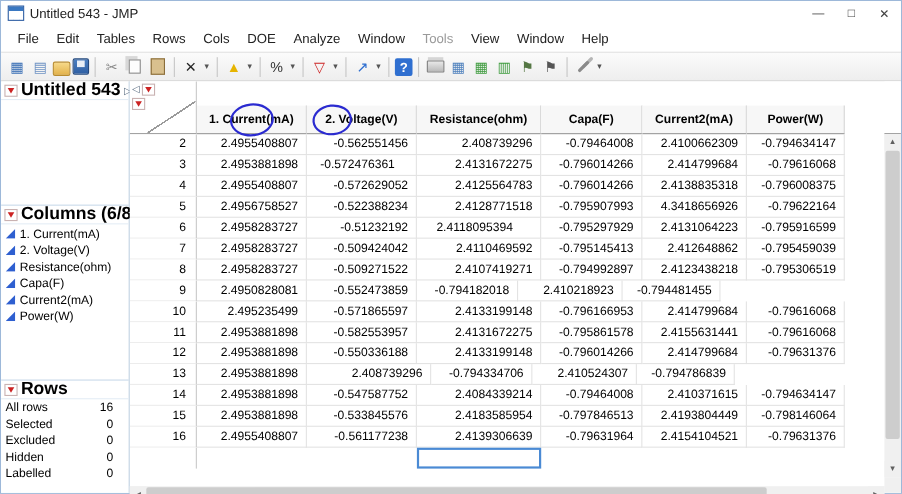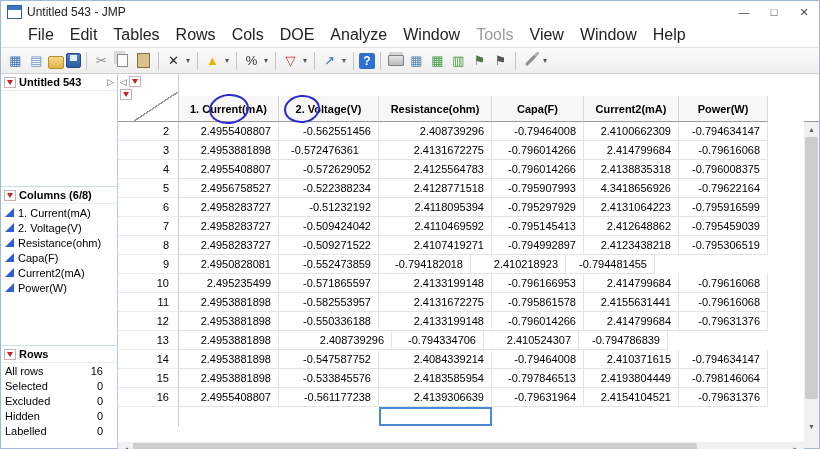--- a/index.html
+++ b/index.html
@@ -14,21 +14,21 @@
   .titlebar { height:22px; display:flex; align-items:center; background:#fff; flex:0 0 22px; }
   .app-icon { width:15px; height:14px; margin:0 5px 0 6px; border:1px solid #2f5fa3;
     background: linear-gradient(#3a78c2 0 4px, #fff 4px),
       repeating-linear-gradient(to right, transparent 0 4px, #9fc0e2 4px 5px),
       repeating-linear-gradient(to bottom, transparent 0 4px, #9fc0e2 4px 5px), #fff; }
   .title-text { font-size:12px; color:#222; }
   .win-controls { margin-left:auto; display:flex; height:100%; }
   .win-btn { width:30px; display:flex; align-items:center; justify-content:center; color:#444; font-size:11px; cursor:default; }
 
   
-  .menubar { height:24px; flex:0 0 24px; display:flex; align-items:center; padding-left:19px; background:#fff; font-size:16px; }
+  .menubar { height:24px; flex:0 0 24px; display:flex; align-items:center; padding-left:7px; background:#fff; font-size:12px; }
   .menu-item { padding:3px 8px; color:#222; cursor:default; }
   .menu-item.disabled { color:#9a9a9a; }
 
   
   .toolbar { height:27px; flex:0 0 27px; display:flex; align-items:center; padding:0 4px;
     background:linear-gradient(#fbfbfb,#eeeeee); border-top:1px solid #e2e2e2; border-bottom:1px solid #cfcfcf; }
   .tb-icon { width:19px; height:19px; display:inline-flex; align-items:center; justify-content:center;
     font-size:13px; margin:0 1px; border-radius:2px; position:relative; }
   .tb-caret { font-size:8px; color:#555; width:8px; text-align:center; margin-right:1px; }
   .tb-sep { width:1px; height:18px; background:#c6c6c6; margin:0 4px; }
@@ -42,21 +42,21 @@
   .tb-icon.printer::after { content:""; width:14px; height:9px; background:linear-gradient(#e8e8e8,#b9b9b9); border:1px solid #7e7e7e; border-radius:1px; box-shadow:0 -4px 0 -1px #d5d5d5; }
   .tb-icon.wrench::after { content:""; width:3px; height:13px; background:#8a8a8a; border-radius:2px; transform:rotate(45deg); box-shadow:0 -5px 0 0 #b5b5b5; }
 
   
   .main { flex:1; display:flex; min-height:0; }
 
   
   .sidebar { width:117px; flex:0 0 117px; border-right:1px solid #b5cade; display:flex; flex-direction:column; background:#fff; }
   .panel { border-bottom:1px solid #c9daea; }
   .panel-h { height:17px; display:flex; align-items:center; padding:0 3px; gap:3px; border-bottom:1px solid #e4edf5; }
-  .panel-title { font-weight:bold; font-size:11px; white-space:nowrap; }
+  .panel-title { font-weight:bold; font-size:16px; white-space:nowrap; }
   .rt-btn { width:12px; height:11px; border:1px solid #c9b2b2; background:#fff; display:inline-flex; align-items:center; justify-content:center; flex:0 0 12px; }
   .rt-btn .rt { width:0; height:0; border-left:3.5px solid transparent; border-right:3.5px solid transparent; border-top:5px solid #cc2222; }
   .chev-r { margin-left:auto; color:#55687d; font-size:9px; }
   .panel-b.tbody1 { height:95px; }
   .panel-b.cols { height:141px; padding-top:1px; }
   .col-item { height:15px; display:flex; align-items:center; padding-left:4px; gap:4px; white-space:nowrap; }
   .cont-tri { width:9px; height:9px; flex:0 0 9px; background:#2e5fd0; clip-path:polygon(0 100%, 100% 0, 100% 100%); }
   .panel.rows-p { flex:1; border-bottom:none; }
   .stat-row { height:15px; display:flex; align-items:center; padding:0 14px 0 4px; }
   .stat-label { flex:1; }
@@ -313,21 +313,21 @@
               <div class="td" style="width: 100px;">-0.522388234</div>
               <div class="td" style="width: 113px;">2.4128771518</div>
               <div class="td" style="width: 92px;">-0.795907993</div>
               <div class="td" style="width: 95px;">4.3418656926</div>
               <div class="td" style="width: 89px;">-0.79622164</div>
             </div>
             <div class="tr">
               <div class="rn">6</div>
               <div class="td" style="width: 100px;">2.4958283727</div>
               <div class="td" style="width: 100px;">-0.51232192</div>
-              <div class="td" style="width: 113px;">2.4118095394</div>
+              <div class="td" style="width: 113px; text-align: center;">2.4118095394</div>
               <div class="td" style="width: 92px;">-0.795297929</div>
               <div class="td" style="width: 95px;">2.4131064223</div>
               <div class="td" style="width: 89px;">-0.795916599</div>
             </div>
             <div class="tr">
               <div class="rn">7</div>
               <div class="td" style="width: 100px;">2.4958283727</div>
               <div class="td" style="width: 100px;">-0.509424042</div>
               <div class="td" style="width: 113px;">2.4110469592</div>
               <div class="td" style="width: 92px;">-0.795145413</div>

